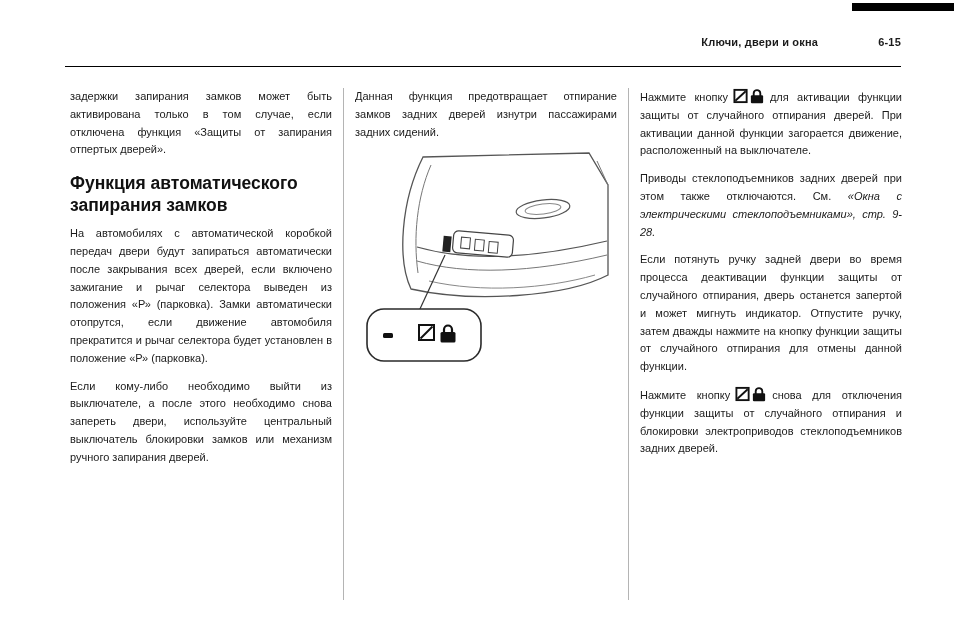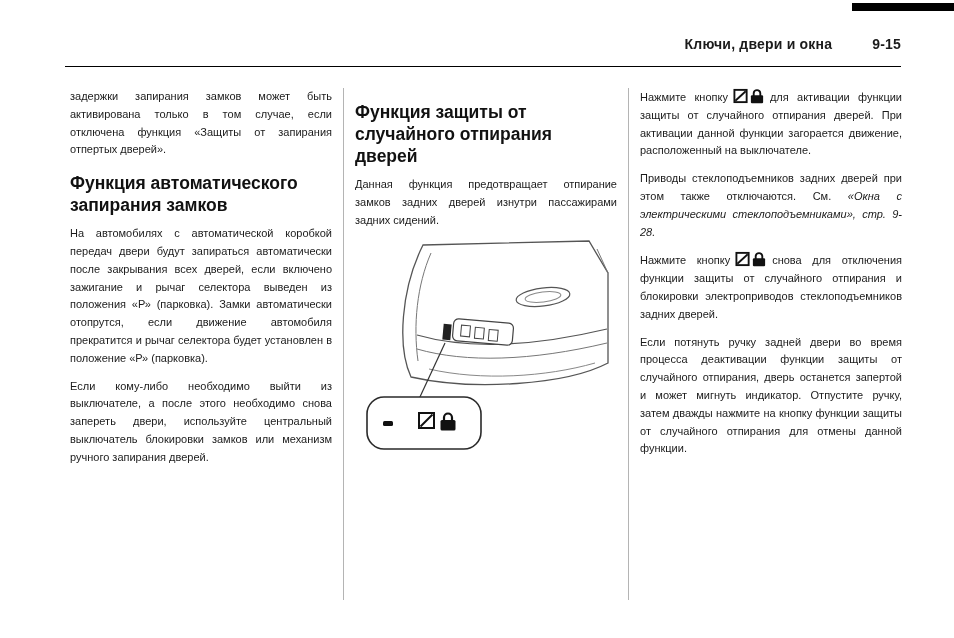--- a/index.html
+++ b/index.html
@@ -11,21 +11,21 @@
     color:#1b1b1b;
     overflow:hidden;
   }
   .corner-bar {
     position:absolute; top:3px; right:0;
     width:102px; height:8px; background:#000;
   }
   .page-header {
     position:absolute; top:36px; left:65px; width:836px;
     display:flex; justify-content:flex-end; align-items:baseline;
-    font-weight:bold; font-size:14px; letter-spacing:.2px;
+    font-weight:bold; font-size:11px; letter-spacing:.2px;gap:20px;
   }
   .page-header .hdr-title { margin-right:40px; }
   .header-rule {
     position:absolute; top:66px; left:65px; width:836px;
     height:0; border:none; border-top:1.7px solid #000;
   }
   .columns {
     position:absolute; top:88px; left:70px;
     display:flex; align-items:flex-start;
   }
@@ -52,37 +52,36 @@
     margin:10px auto 0 auto; width:250px; display:block;
   }
 </style>
 </head>
 <body>
 
 <div class="corner-bar"></div>
 
 <header class="page-header">
   <span class="hdr-title">Ключи, двери и окна</span>
-  <span class="hdr-page">9-15</span>
+  <span class="hdr-page">6-15</span>
 </header>
 <hr class="header-rule">
 
 <main class="columns">
 
   <section class="col">
     <p>задержки запирания замков может быть активирована только в том случае, если отключена функция «Защиты от запирания отпертых дверей».</p>
     <h2>Функция автоматического запирания замков</h2>
     <p>На автомобилях с автоматической коробкой передач двери будут запираться автоматически после закрывания всех дверей, если включено зажигание и рычаг селектора выведен из положения «Р» (парковка). Замки автоматически отопрутся, если движение автомобиля прекратится и рычаг селектора будет установлен в положение «Р» (парковка).</p>
     <p>Если кому-либо необходимо выйти из выключателе, а после этого необходимо снова запереть двери, используйте центральный выключатель блокировки замков или механизм ручного запирания дверей.</p>
   </section>
 
   <div class="col-sep"></div>
 
   <section class="col">
-    <h2>Функция защиты от случайного отпирания дверей</h2>
     <p>Данная функция предотвращает отпирание замков задних дверей изнутри пассажирами задних сидений.</p>
 
     <figure class="door-figure">
       <svg width="250" height="215" viewBox="0 0 250 215">
 
         <path d="M62,6 L228,2 L247,34 L247,124 C205,146 112,152 50,138 C36,108 40,50 62,6 Z" fill="none" stroke="#555" stroke-width="1.3"></path>
         <path d="M70,14 C56,46 52,86 57,122" fill="none" stroke="#777" stroke-width="1"></path>
         <path d="M236,10 L247,34" fill="none" stroke="#777" stroke-width="1"></path>
 
         <path d="M56,96 C105,110 170,108 246,90" fill="none" stroke="#555" stroke-width="1.2"></path>
@@ -123,24 +122,24 @@
   <section class="col">
     <p>
       <span>Нажмите кнопку</span><span class="btn-icon"><svg width="32" height="16" viewBox="0 0 34 17">
             <rect x="1.5" y="2" width="13" height="13" fill="none" stroke="#111" stroke-width="2"></rect>
             <line x1="2.5" y1="13.5" x2="13.5" y2="3.5" stroke="#111" stroke-width="2"></line>
             <path d="M22,8.5 v-2.8 a3.5,3.5 0 0 1 7,0 v2.8" fill="none" stroke="#111" stroke-width="2"></path>
             <rect x="19" y="7.8" width="13" height="8.5" rx="1.2" fill="#111"></rect>
           </svg></span><span>для активации функции защиты от случайного отпирания дверей. При активации данной функции загорается движение, расположенный на выключателе.</span>
     </p>
     <p><span>Приводы стеклоподъемников задних дверей при этом также отключаются. См. </span><span class="it">«Окна с электрическими стеклоподъемниками», стр. 9-28.</span></p>
+    <p>Если потянуть ручку задней двери во время процесса деактивации функции защиты от случайного отпирания, дверь останется запертой и может мигнуть индикатор. Отпустите ручку, затем дважды нажмите на кнопку функции защиты от случайного отпирания для отмены данной функции.</p>
     <p>
       <span>Нажмите кнопку</span><span class="btn-icon"><svg width="32" height="16" viewBox="0 0 34 17">
             <rect x="1.5" y="2" width="13" height="13" fill="none" stroke="#111" stroke-width="2"></rect>
             <line x1="2.5" y1="13.5" x2="13.5" y2="3.5" stroke="#111" stroke-width="2"></line>
             <path d="M22,8.5 v-2.8 a3.5,3.5 0 0 1 7,0 v2.8" fill="none" stroke="#111" stroke-width="2"></path>
             <rect x="19" y="7.8" width="13" height="8.5" rx="1.2" fill="#111"></rect>
           </svg></span><span>снова для отключения функции защиты от случайного отпирания и блокировки электроприводов стеклоподъемников задних дверей.</span>
     </p>
-    <p>Если потянуть ручку задней двери во время процесса деактивации функции защиты от случайного отпирания, дверь останется запертой и может мигнуть индикатор. Отпустите ручку, затем дважды нажмите на кнопку функции защиты от случайного отпирания для отмены данной функции.</p>
   </section>
 
 </main>
 
 </body></html>

